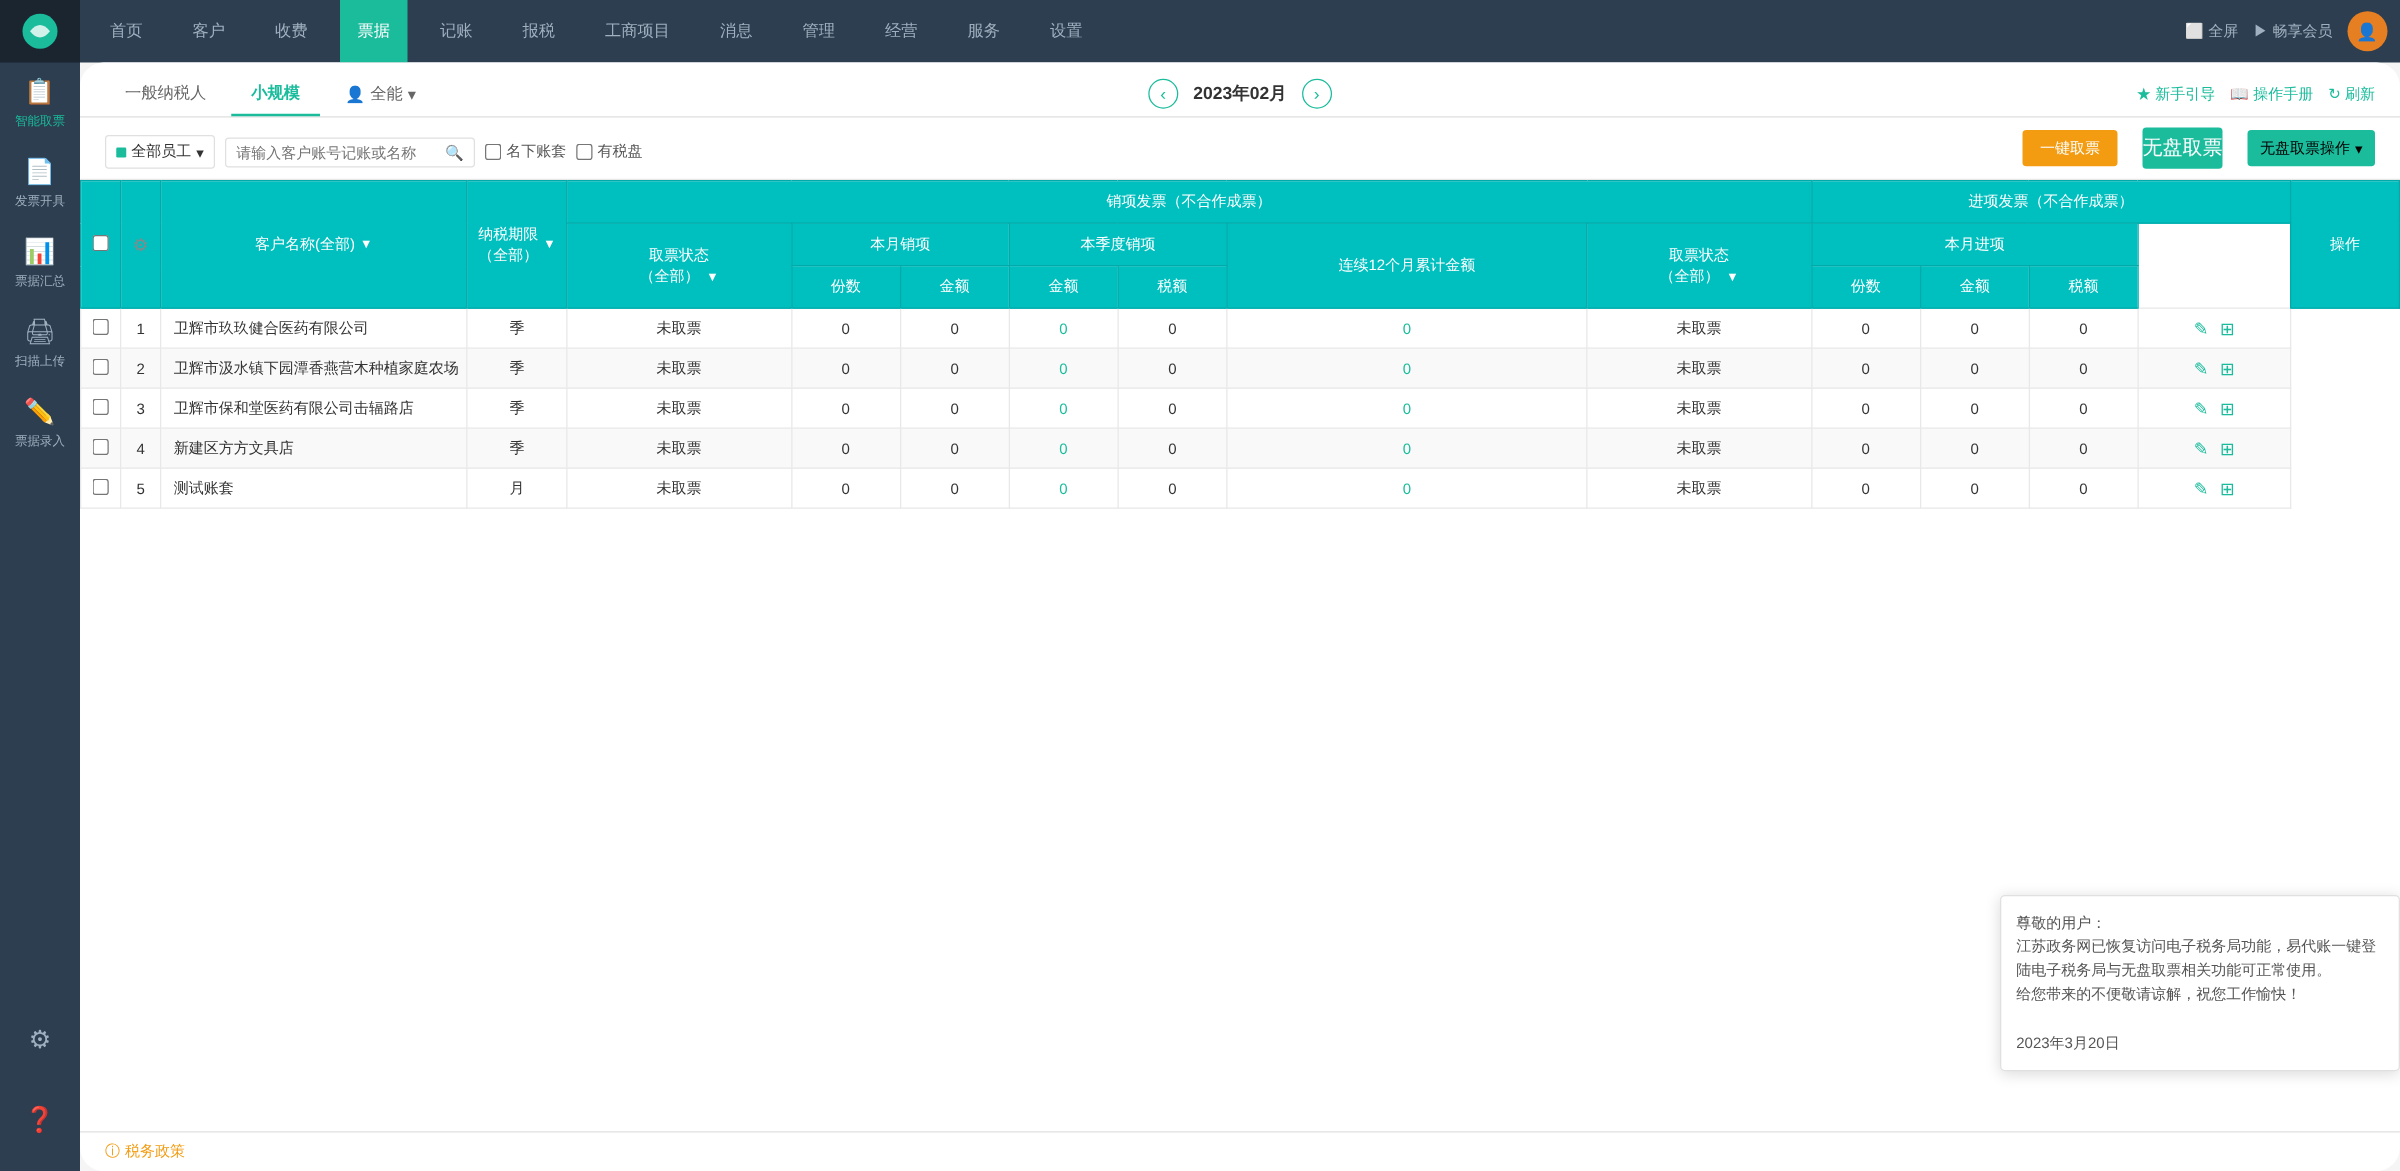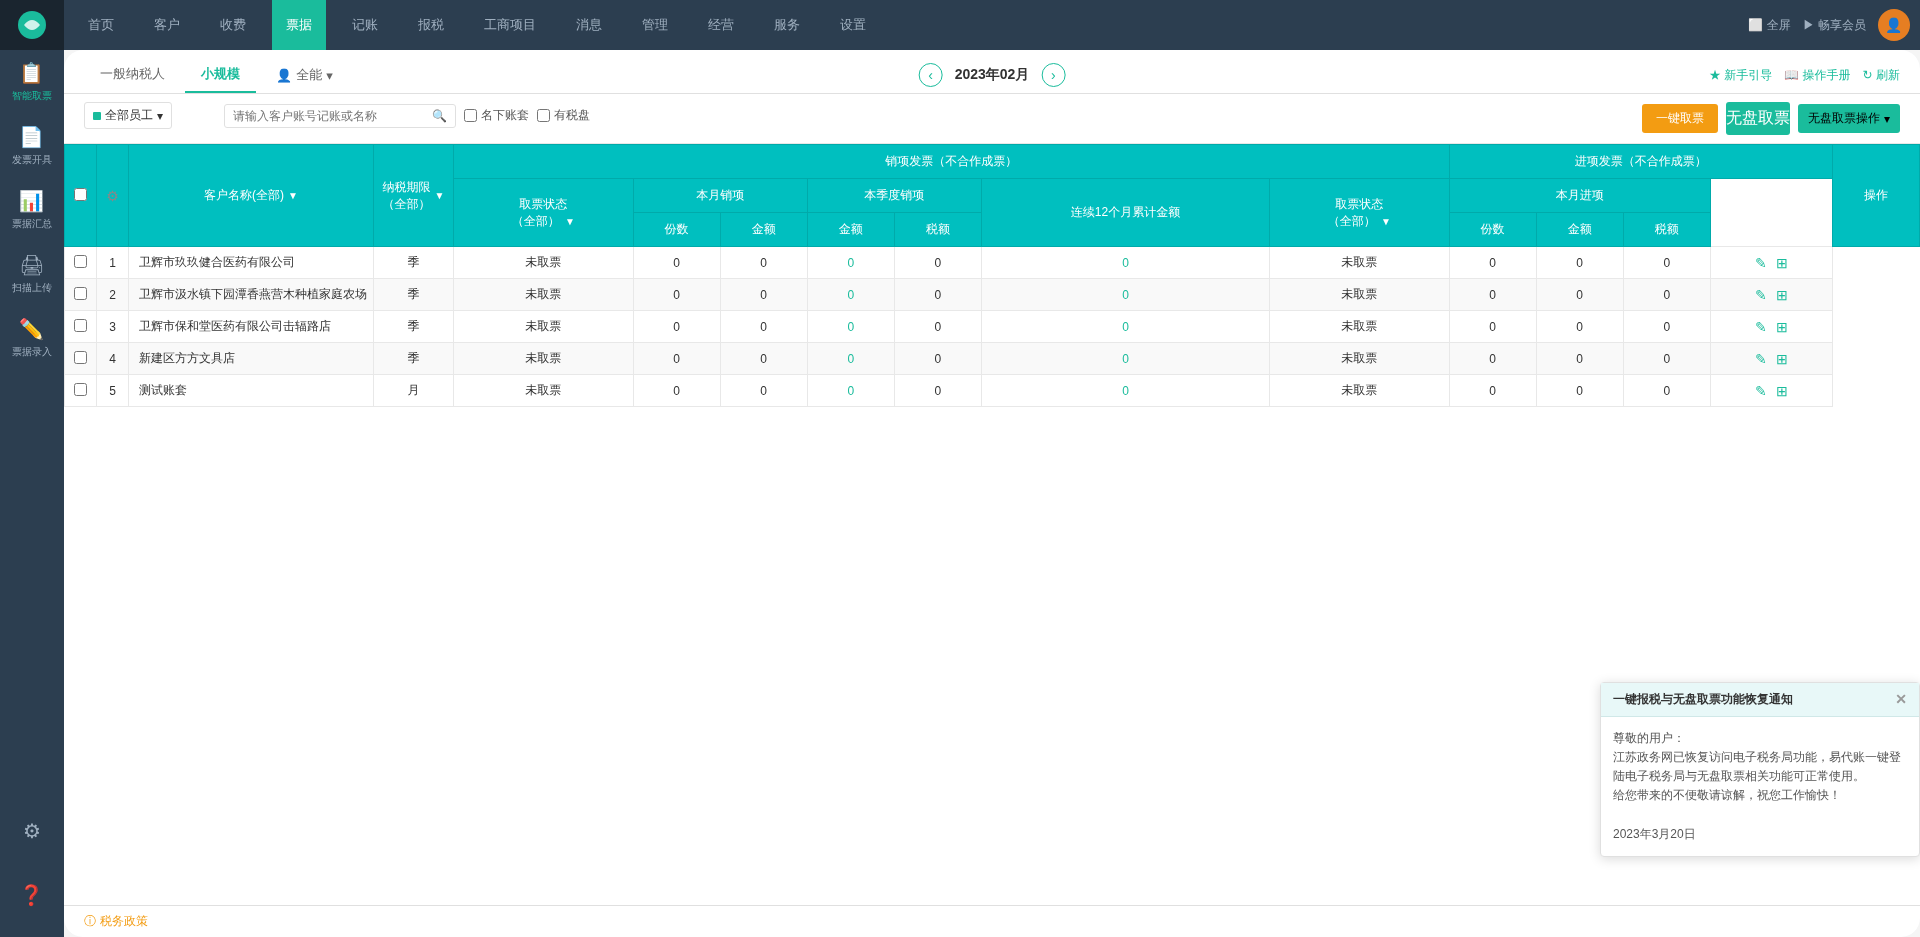--- a/index.html
+++ b/index.html
@@ -157,27 +157,27 @@
       font-size: 12px;
       color: #1abc9c;
     }
     .subtabs-right span { cursor: pointer; }
 
     
     .toolbar {
       background: #fff;
       padding: 8px 20px;
       display: flex;
-      align-items: flex-start;
+      align-items: flex-end;
       gap: 8px;
       border-bottom: 1px solid #e8e8e8;
       flex-shrink: 0;
     }
     .toolbar-left { display: flex; align-items: center; gap: 8px; flex: 1; }
-    .toolbar-right { display: flex; align-items: center; gap: 8px; }
+    .toolbar-right { display: flex; align-items: center; gap: 20px; }
 
     .select-box {
       border: 1px solid #e0e0e0;
       border-radius: 3px;
       padding: 4px 8px;
       font-size: 12px;
       display: flex;
       align-items: center;
       gap: 4px;
       cursor: pointer;
@@ -186,22 +186,21 @@
     }
     .select-box .dot { width: 8px; height: 8px; background: #1abc9c; border-radius: 1px; }
 
     .search-input-wrap {
       display: flex;
       align-items: center;
       border: 1px solid #e0e0e0;
       border-radius: 3px;
       padding: 4px 8px;
       background: #fff;
-      width: 232px;
-      margin-left: 44px;
+      width: 200px;
     }
     .search-input-wrap input {
       border: none;
       outline: none;
       font-size: 12px;
       flex: 1;
       color: #999;
     }
 
     .checkbox-label {
@@ -630,22 +629,18 @@
       <div class="tax-policy">
         <span>ⓘ</span>
         <span>税务政策</span>
       </div>
     </div>
 
   </div>
 </div>
 
 <div class="notification-popup">
-  <div class="notification-header">
-    <span>一键报税与无盘取票功能恢复通知</span>
-    <span class="notification-close">✕</span>
-  </div>
   <div class="notification-body" id="notif-body" style="white-space: pre-line;">尊敬的用户：
     江苏政务网已恢复访问电子税务局功能，易代账一键登陆电子税务局与无盘取票相关功能可正常使用。
     给您带来的不便敬请谅解，祝您工作愉快！
 
 2023年3月20日</div>
 </div>
 
 </body></html>

